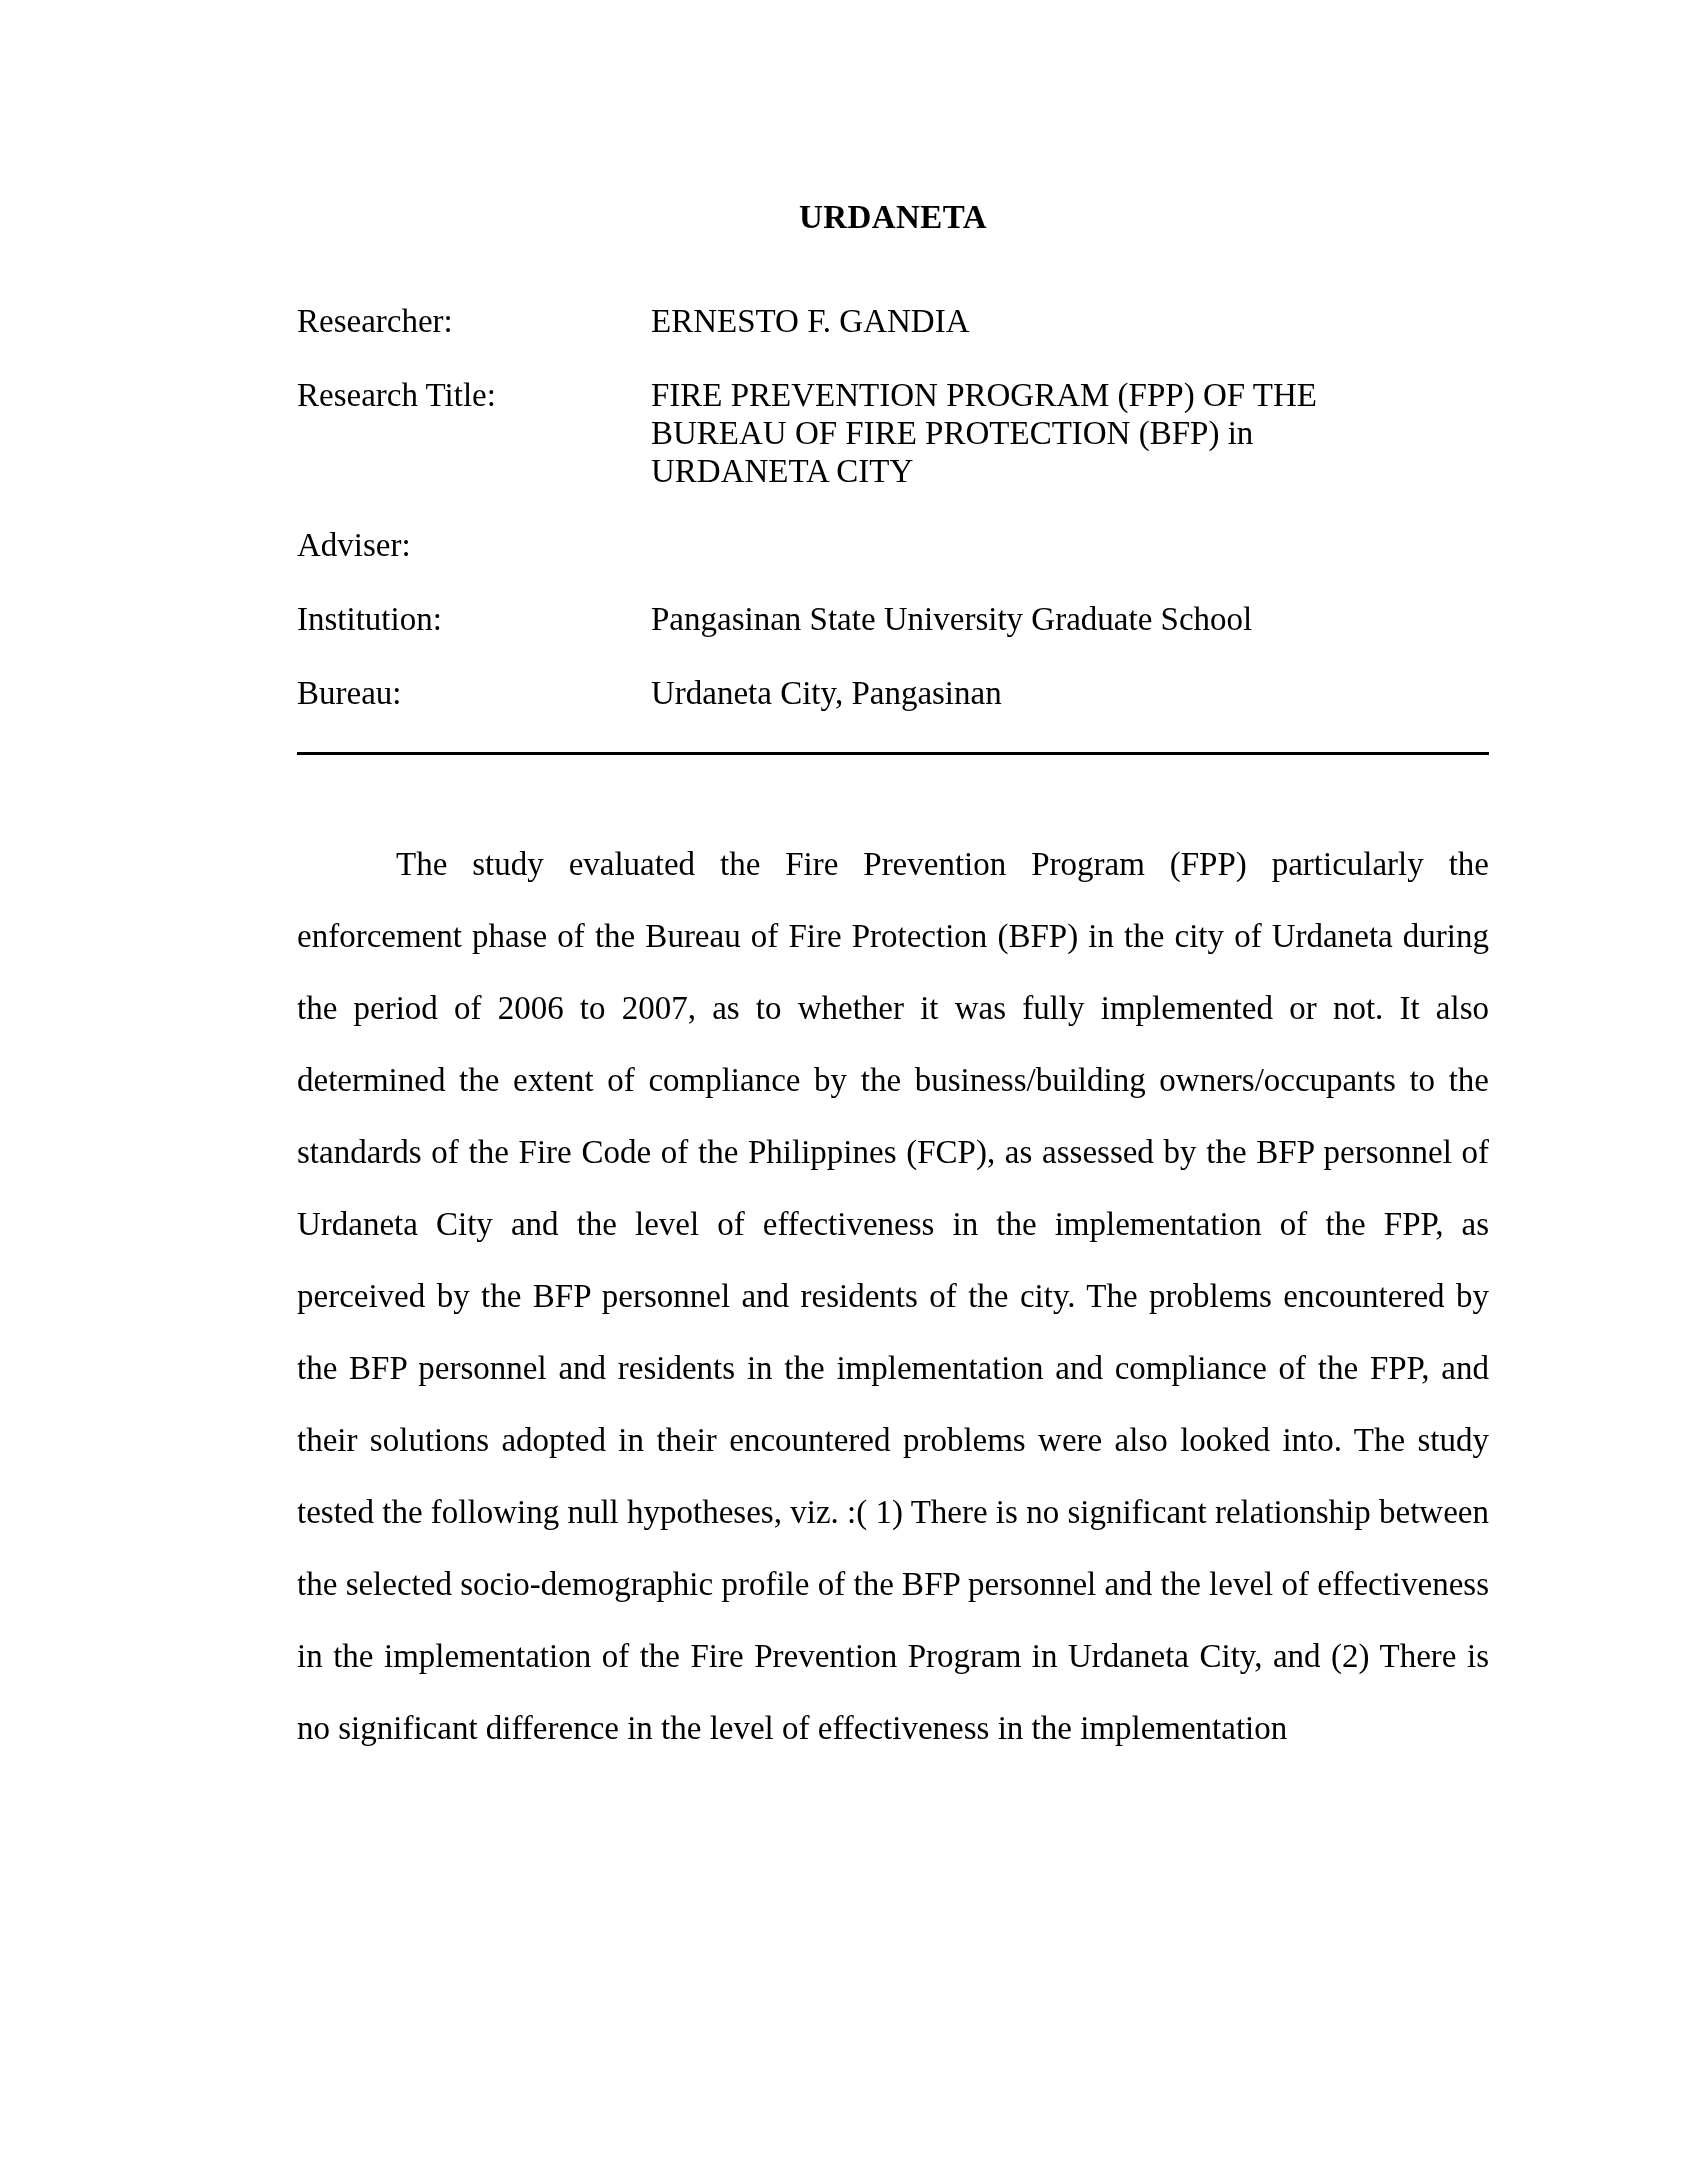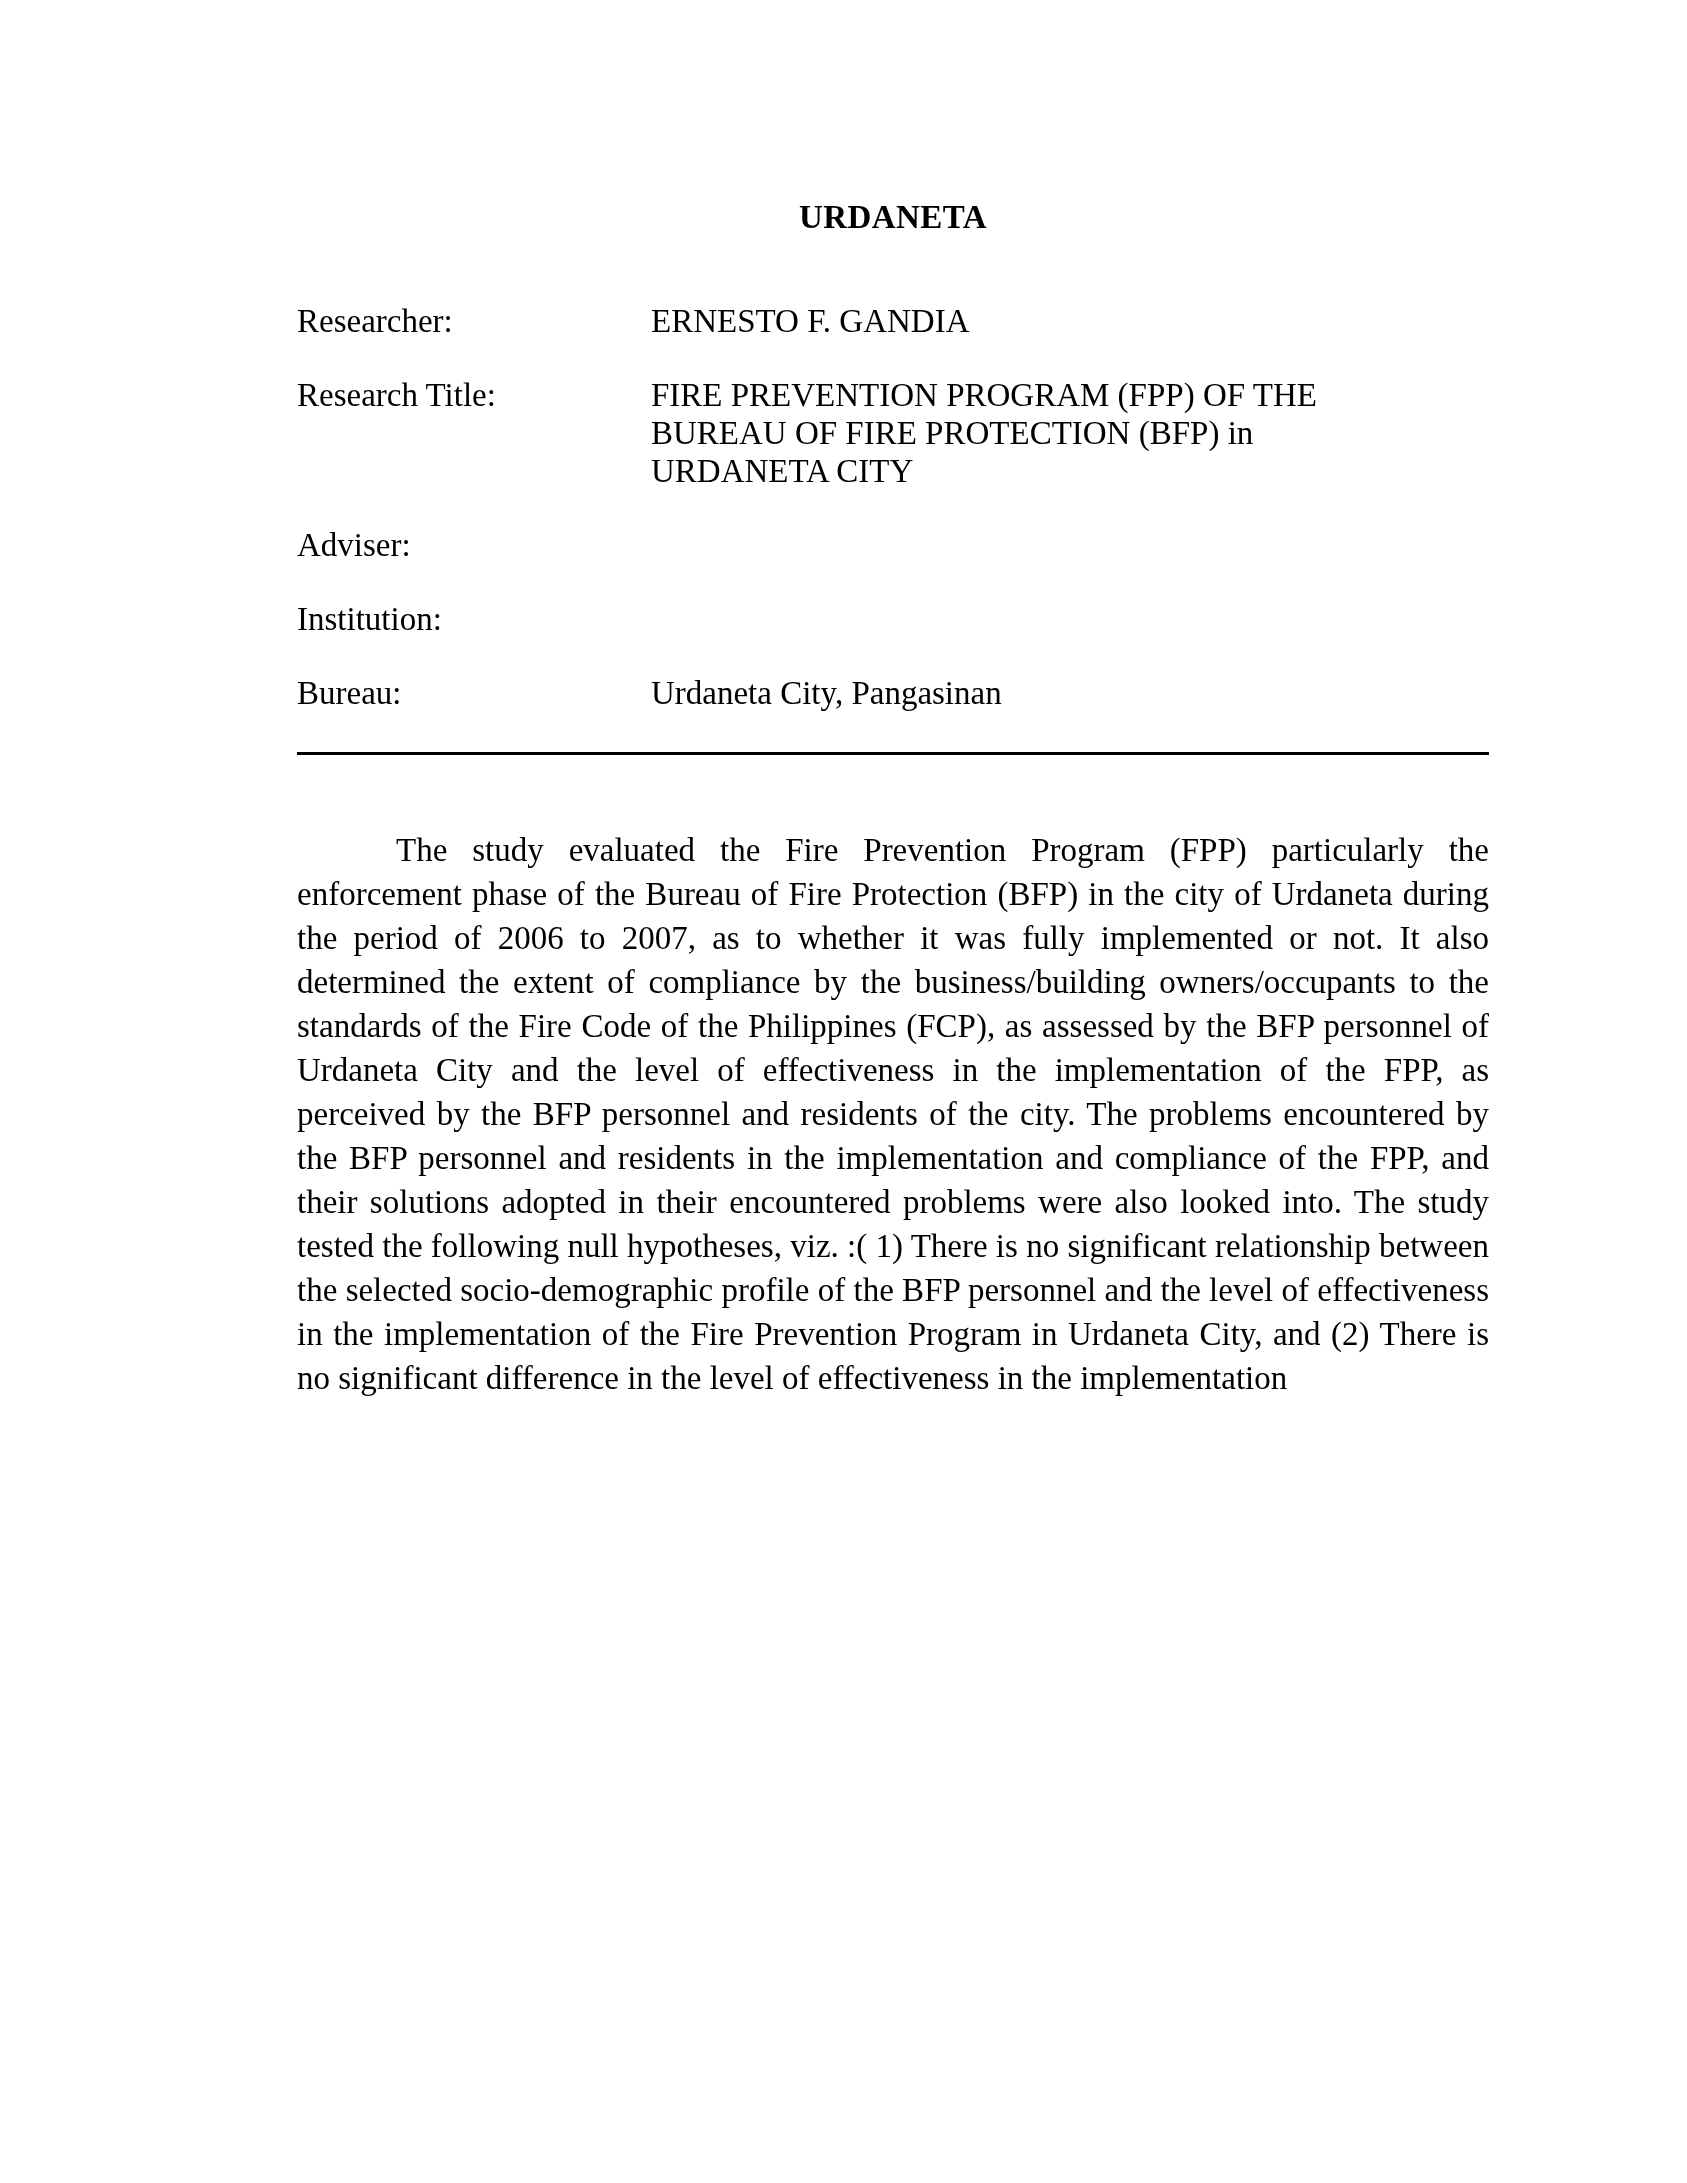--- a/index.html
+++ b/index.html
@@ -48,21 +48,21 @@
     flex: 1 1 auto;
     white-space: pre-line;
   }
   .rule {
     margin-top: 40px;
     height: 3.3px;
     background: #000000;
   }
   .body-paragraph {
     margin-top: 73px;
-    line-height: 44px;
+    line-height: 72px;
     text-align: justify;
     text-indent: 99px;
   }
 </style>
 </head>
 <body>
 
 <div class="page">
 
   <div class="doc-title">URDANETA</div>
@@ -81,20 +81,21 @@
 BUREAU OF FIRE PROTECTION (BFP) in
 URDANETA CITY</div>
     </div>
 
     <div class="meta-row">
       <div class="meta-label">Adviser:</div>
     </div>
 
     <div class="meta-row">
       <div class="meta-label">Institution:</div>
+      <div class="meta-value">Pangasinan State University Graduate School</div>
     </div>
 
     <div class="meta-row">
       <div class="meta-label">Bureau:</div>
       <div class="meta-value">Urdaneta City, Pangasinan</div>
     </div>
 
   </div>
 
   <div class="rule"></div>

